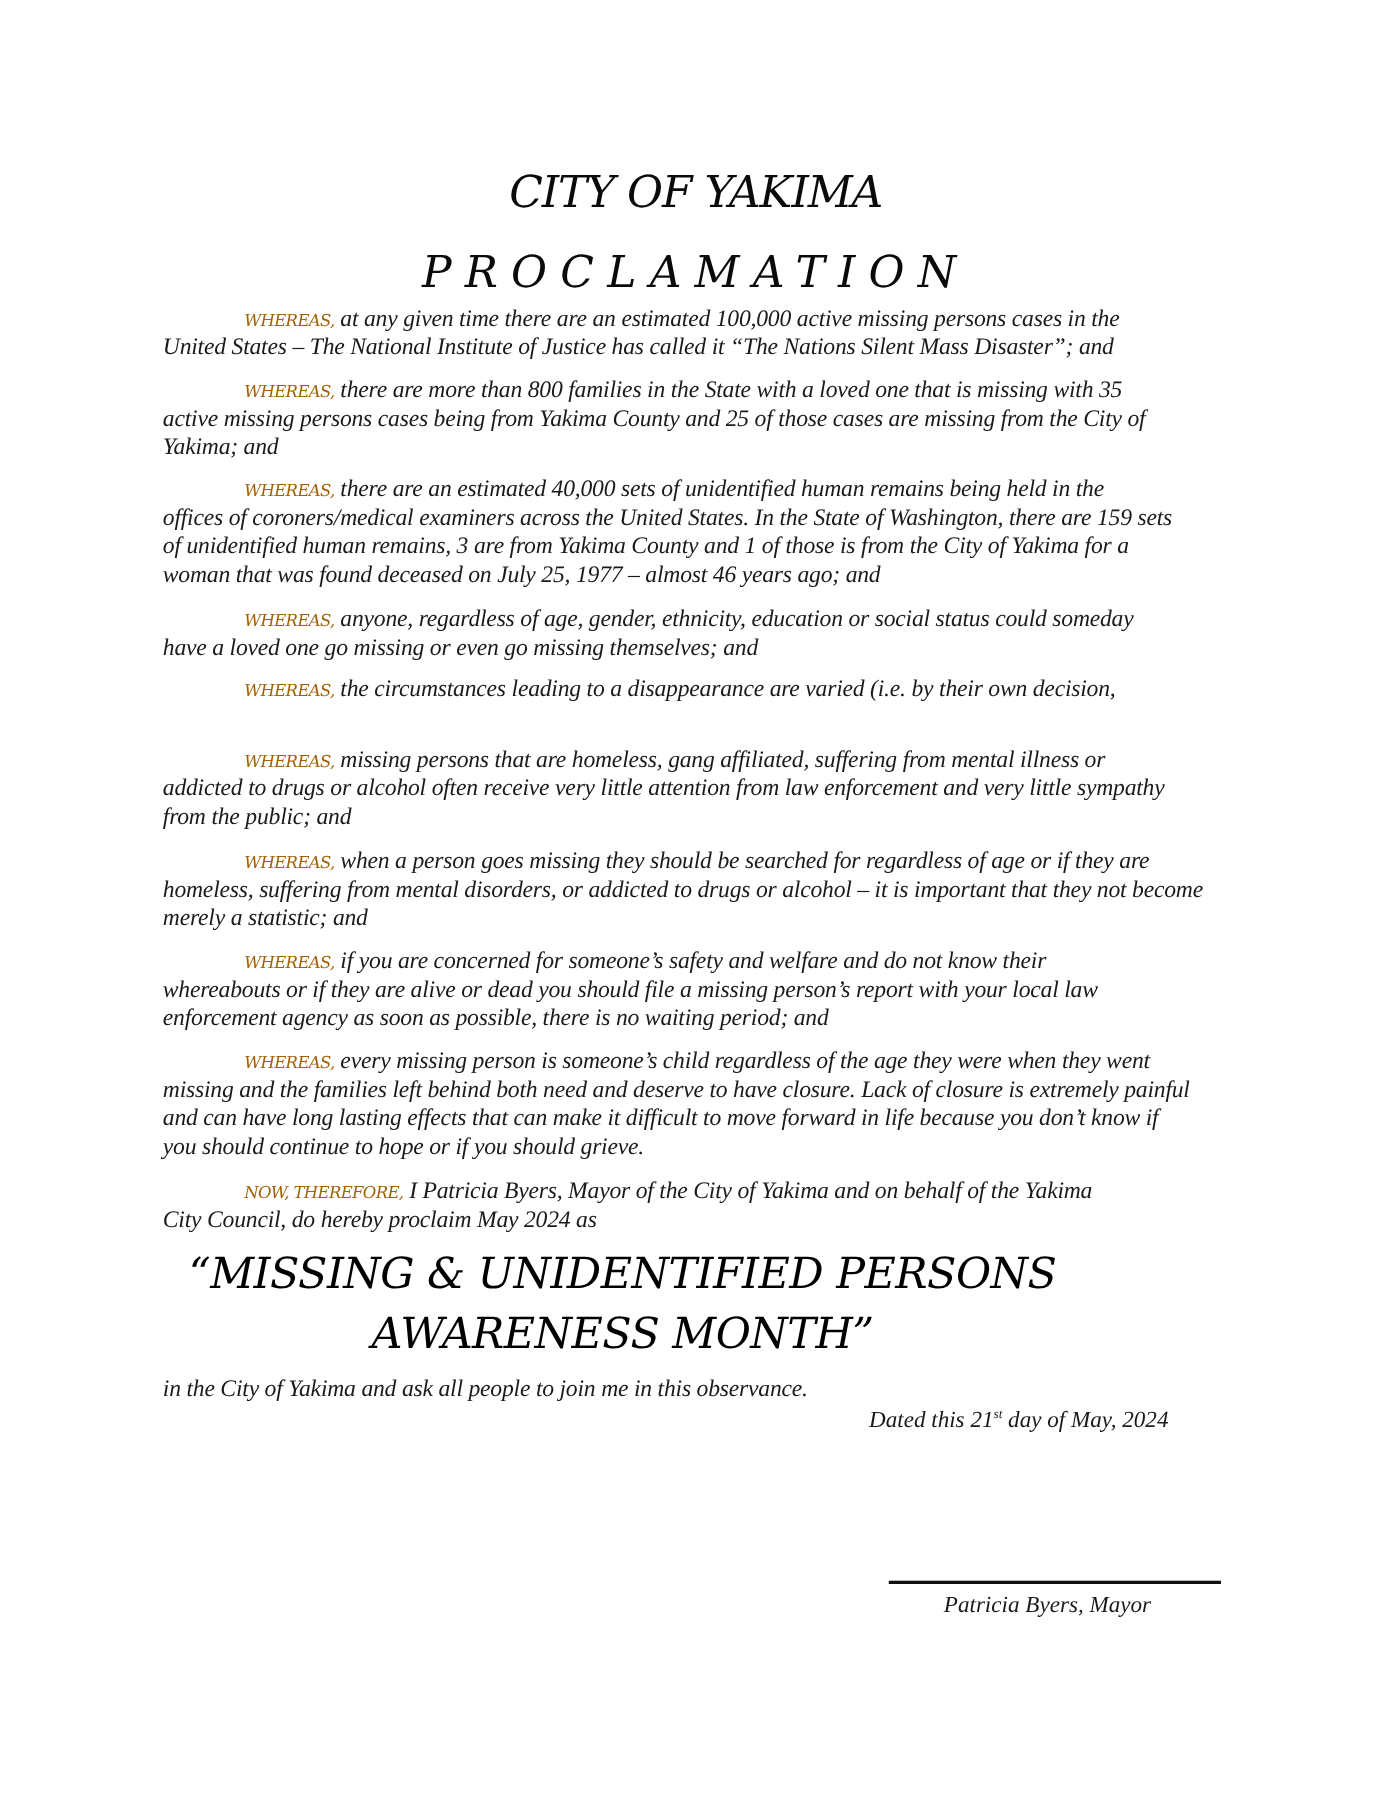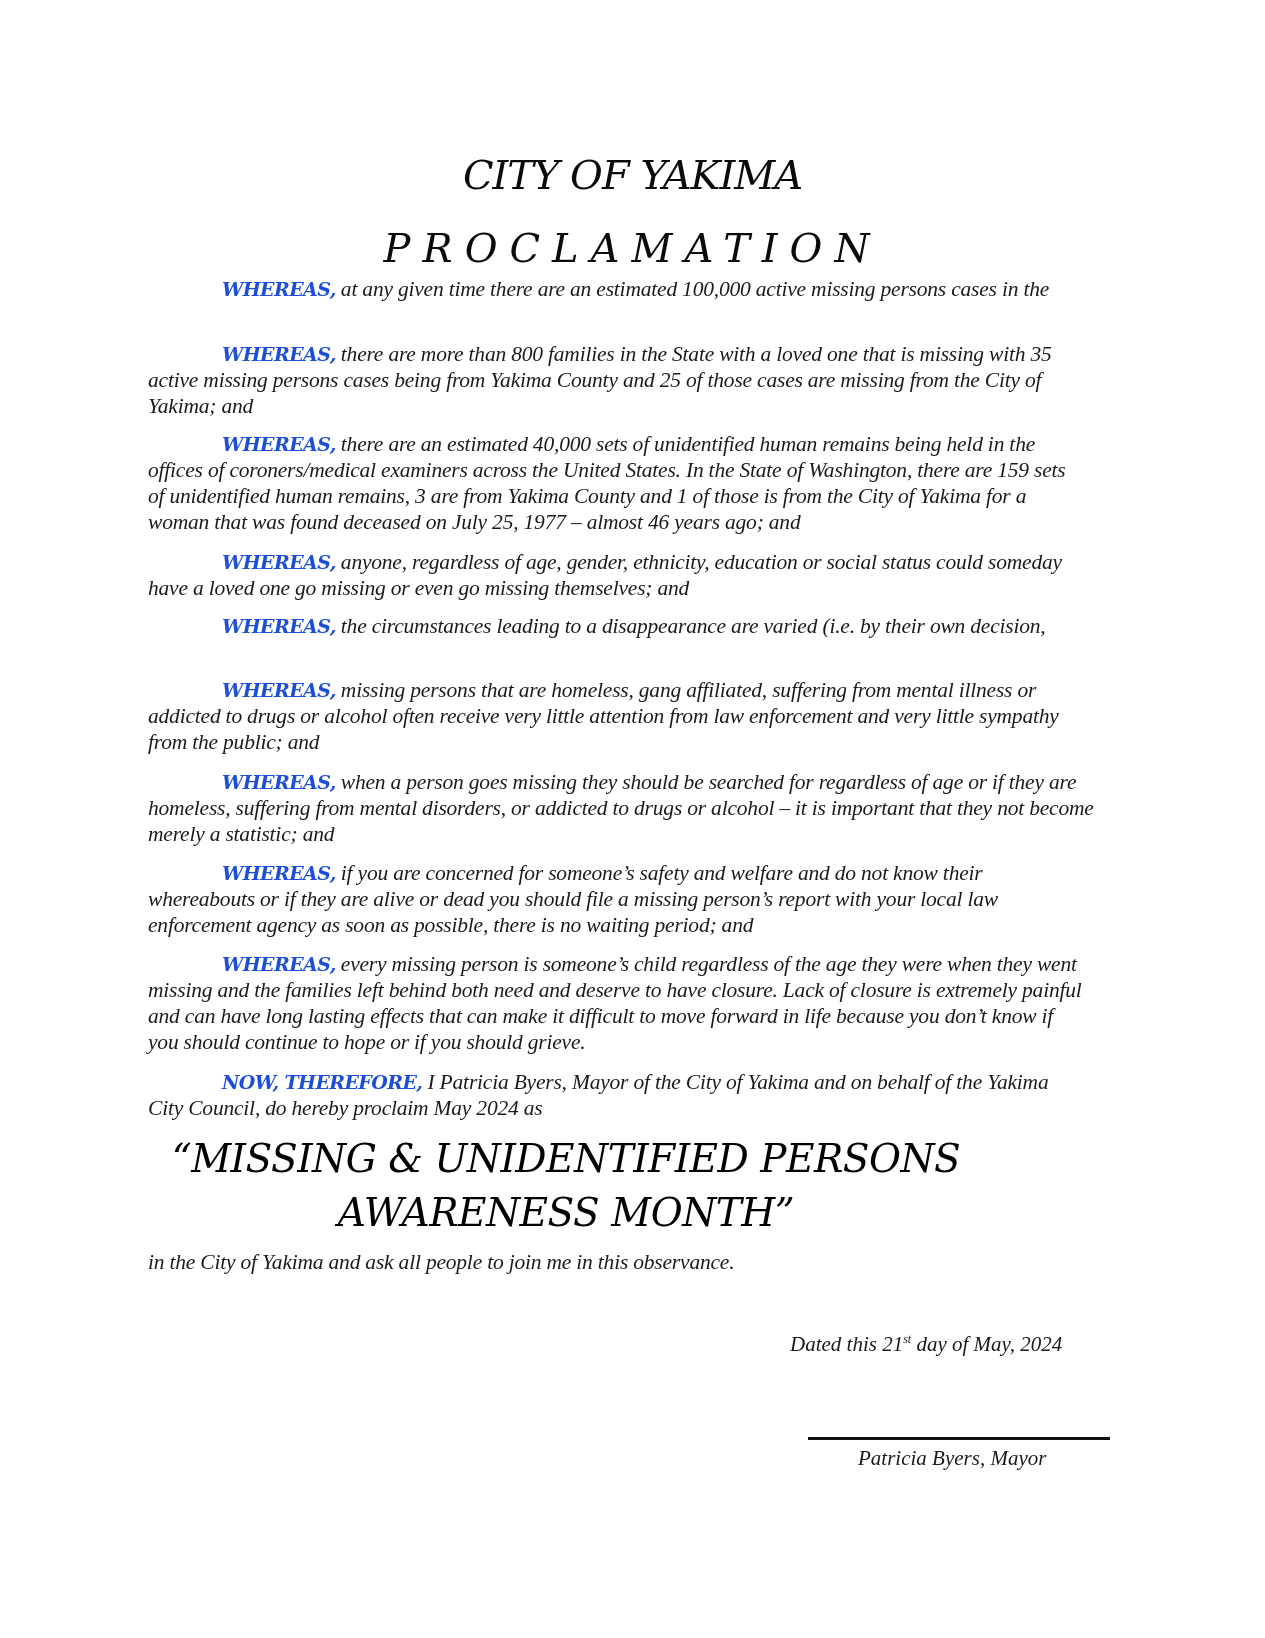--- a/index.html
+++ b/index.html
@@ -13,21 +13,21 @@
   .t1 { top: 152px; font-size: 40px; letter-spacing: -1px; }
   .t2 { top: 205px; font-size: 40px; letter-spacing: 12px; margin-top: 20px; }
   .line {
     position: absolute; left: 148px; white-space: nowrap;
     font-family: "Liberation Serif", "DejaVu Serif", serif;
     font-style: italic; font-size: 21.5px; color: #1a1a1a; letter-spacing: -0.2px;
   }
   .ind { left: 222px; }
   .kw {
     font-family: "DejaVu Serif", "Liberation Serif", serif;
-    font-weight: bold; font-style: italic; font-size: 19px; letter-spacing: -0.6px; color: #1d4ed8;
+    font-weight: normal; font-style: italic; font-size: 15px; letter-spacing: -0.6px; color: #a16207;
   }
   .big {
     position: absolute; left: 0; width: 1132px; text-align: center; white-space: nowrap;
     font-family: "DejaVu Serif", "Liberation Serif", serif;
     font-style: italic; font-size: 39px; color: #000; letter-spacing: -0.5px;
   }
   .right { position: absolute; white-space: nowrap;
     font-family: "Liberation Serif", "DejaVu Serif", serif;
     font-style: italic; font-size: 21px; color: #1a1a1a; }
   sup { font-size: 12px; vertical-align: 8px; }
@@ -35,20 +35,21 @@
 </style>
 </head>
 <body>
 
 <div class="page">
 
   <div class="title t1">CITY OF YAKIMA</div>
   <div class="title t2">PROCLAMATION</div>
 
   <div class="line ind" style="top:277px"><span class="kw">WHEREAS,</span><span> at any given time there are an estimated 100,000 active missing persons cases in the</span></div>
+  <div class="line" style="top:303px">United States – The National Institute of Justice has called it “The Nations Silent Mass Disaster”; and</div>
 
   <div class="line ind" style="top:342px"><span class="kw">WHEREAS,</span><span> there are more than 800 families in the State with a loved one that is missing with 35</span></div>
   <div class="line" style="top:368px">active missing persons cases being from Yakima County and 25 of those cases are missing from the City of</div>
   <div class="line" style="top:394px">Yakima; and</div>
 
   <div class="line ind" style="top:432px"><span class="kw">WHEREAS,</span><span> there are an estimated 40,000 sets of unidentified human remains being held in the</span></div>
   <div class="line" style="top:458px">offices of coroners/medical examiners across the United States.  In the State of Washington, there are 159 sets</div>
   <div class="line" style="top:484px">of unidentified human remains, 3 are from Yakima County and 1 of those is from the City of Yakima for a</div>
   <div class="line" style="top:510px">woman that was found deceased on July 25, 1977 – almost 46 years ago; and</div>
 
@@ -75,18 +76,18 @@
   <div class="line" style="top:1030px">you should continue to hope or if you should grieve.</div>
 
   <div class="line ind" style="top:1070px"><span class="kw">NOW, THEREFORE,</span><span> I Patricia Byers, Mayor of the City of Yakima and on behalf of the Yakima</span></div>
   <div class="line" style="top:1096px">City Council, do hereby proclaim May 2024 as</div>
 
   <div class="big" style="top:1136px">“MISSING &amp; UNIDENTIFIED PERSONS</div>
   <div class="big" style="top:1190px">AWARENESS MONTH”</div>
 
   <div class="line" style="top:1250px">in the City of Yakima and ask all people to join me in this observance.</div>
 
-  <div class="right" style="top:1332px; left:790px"><span>Dated this 21</span><sup>st</sup><span> day of May, 2024</span></div>
+  <div class="right" style="top:1278px; left:790px"><span>Dated this 21</span><sup>st</sup><span> day of May, 2024</span></div>
 
   <div class="sigline"></div>
   <div class="right" style="top:1446px; left:858px">Patricia Byers, Mayor</div>
 
 </div>
 
 </body></html>

